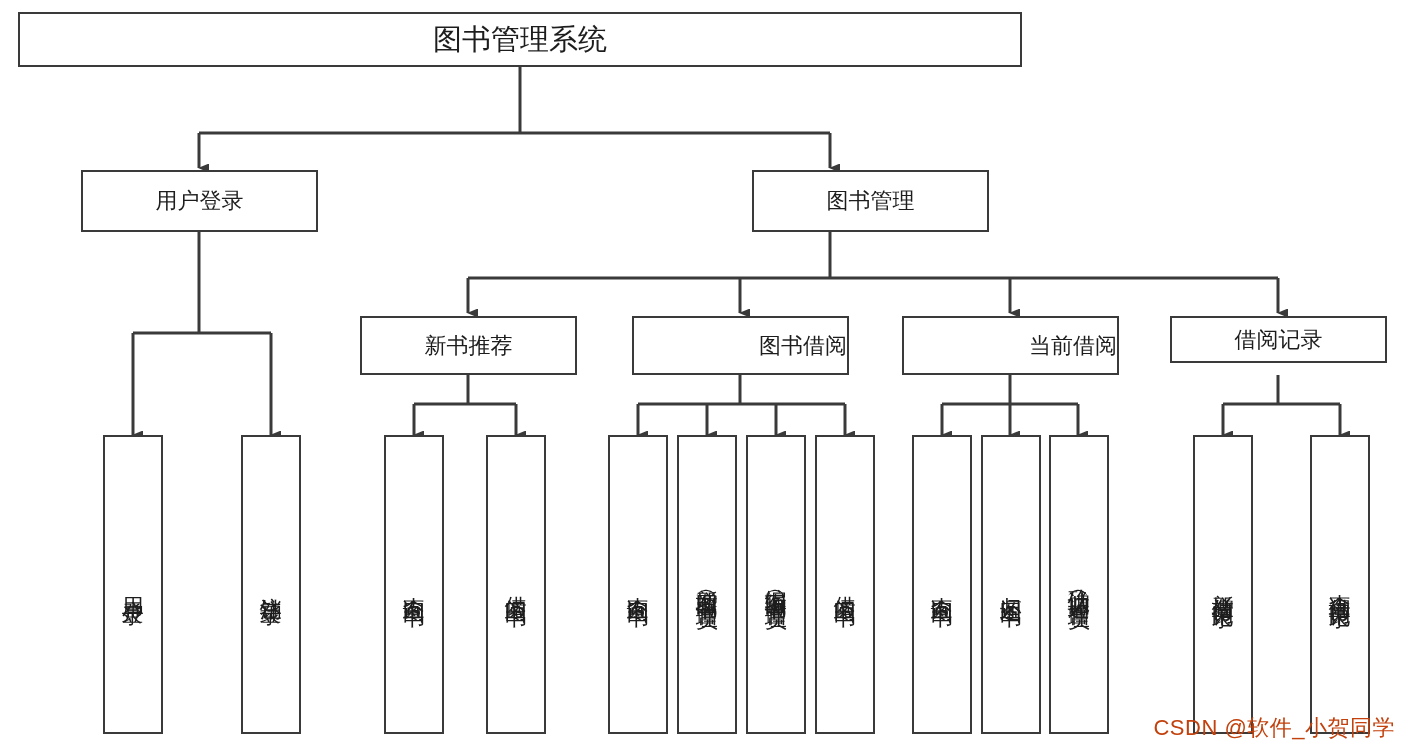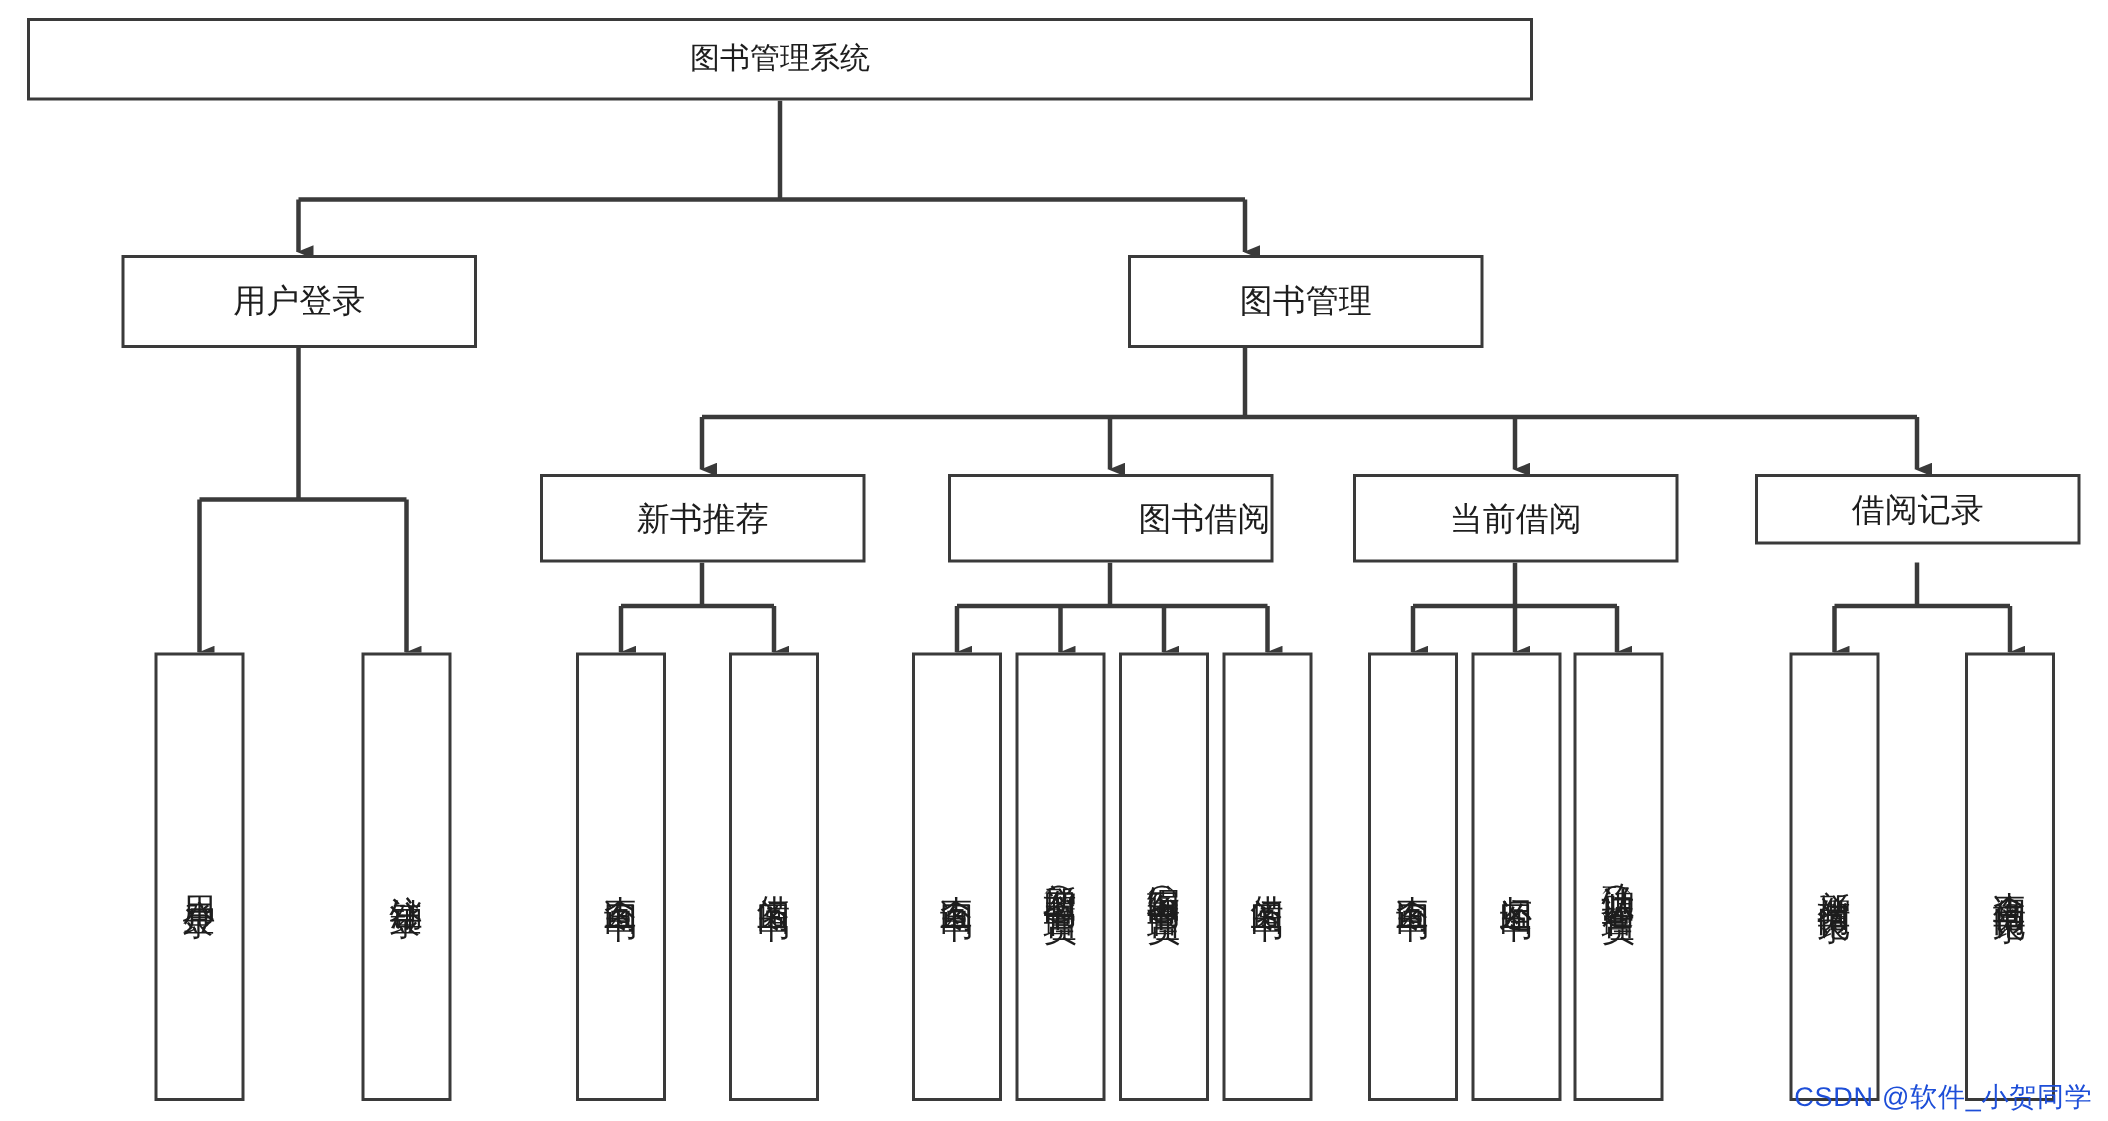--- a/index.html
+++ b/index.html
@@ -25,21 +25,21 @@
     box-sizing:border-box;
     background:#ffffff;
     border:2px solid #3a3a3a;
     display:flex;
     align-items:center;
     justify-content:center;
     color:#1d1d1d;
     line-height:1.15;
   }
   .node.root{
-    font-size:20px;
+    font-size:29px;
   }
   .node.mid{
     font-size:22px;
   }
   
   .node.leaf{
     font-size:22px;
     align-items:center;
     justify-content:center;
     padding:4px 0;
@@ -49,22 +49,22 @@
     text-orientation:upright;
     letter-spacing:3px;
     white-space:nowrap;
     display:block;
     max-height:100%;
   }
   .watermark{
     position:absolute;
     right:10px;
     bottom:4px;
-    font-size:18px;
-    color:#1d4ed8;
+    font-size:22px;
+    color:#c2410c;
     letter-spacing:0.5px;
     white-space:nowrap;
     user-select:none;
   }
 </style>
 </head>
 <body>
 
 <div id="canvas">
 
@@ -131,21 +131,21 @@
   </div>
 
   <div class="node mid" style="left:360px; top:316px; width:217px; height:59px;">
     <span>新书推荐</span>
   </div>
 
   <div class="node mid" style="left:632px; top:316px; width:217px; height:59px;justify-content:flex-end;">
     <span>图书借阅</span>
   </div>
 
-  <div class="node mid" style="left:902px; top:316px; width:217px; height:59px;">
+  <div class="node mid" style="left:902px; top:316px; width:217px; height:59px;justify-content:flex-end;">
     <span>当前借阅</span>
   </div>
 
   <div class="node mid" style="left:1170px; top:316px; width:217px; height:47px;">
     <span>借阅记录</span>
   </div>
 
   <div class="node leaf" style="left:103px; top:435px; width:60px; height:299px;">
     <span class="vtext">用户登录</span>
   </div>

